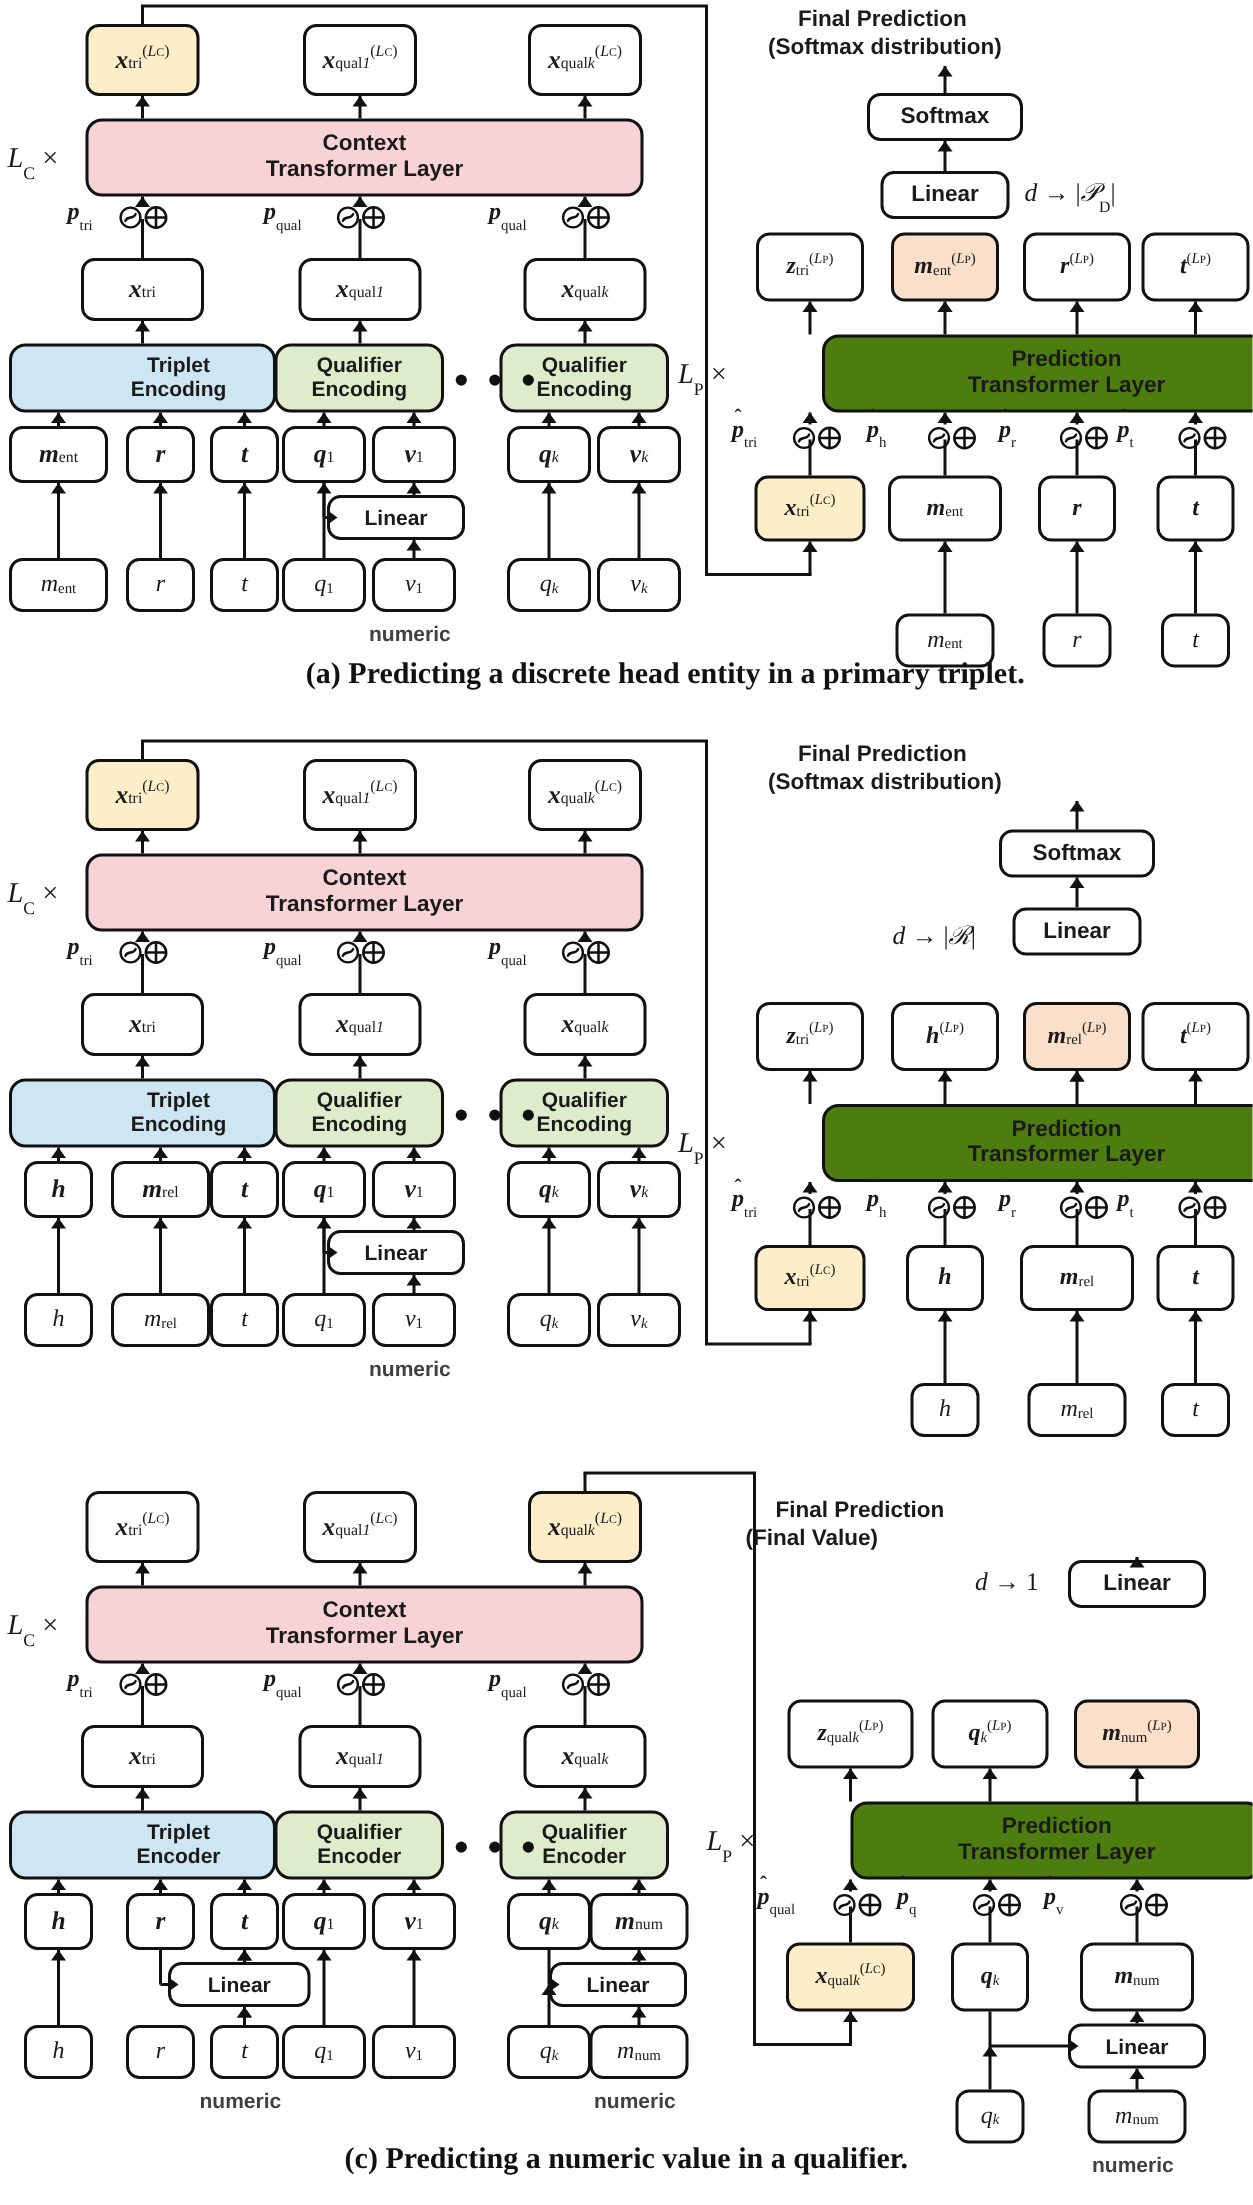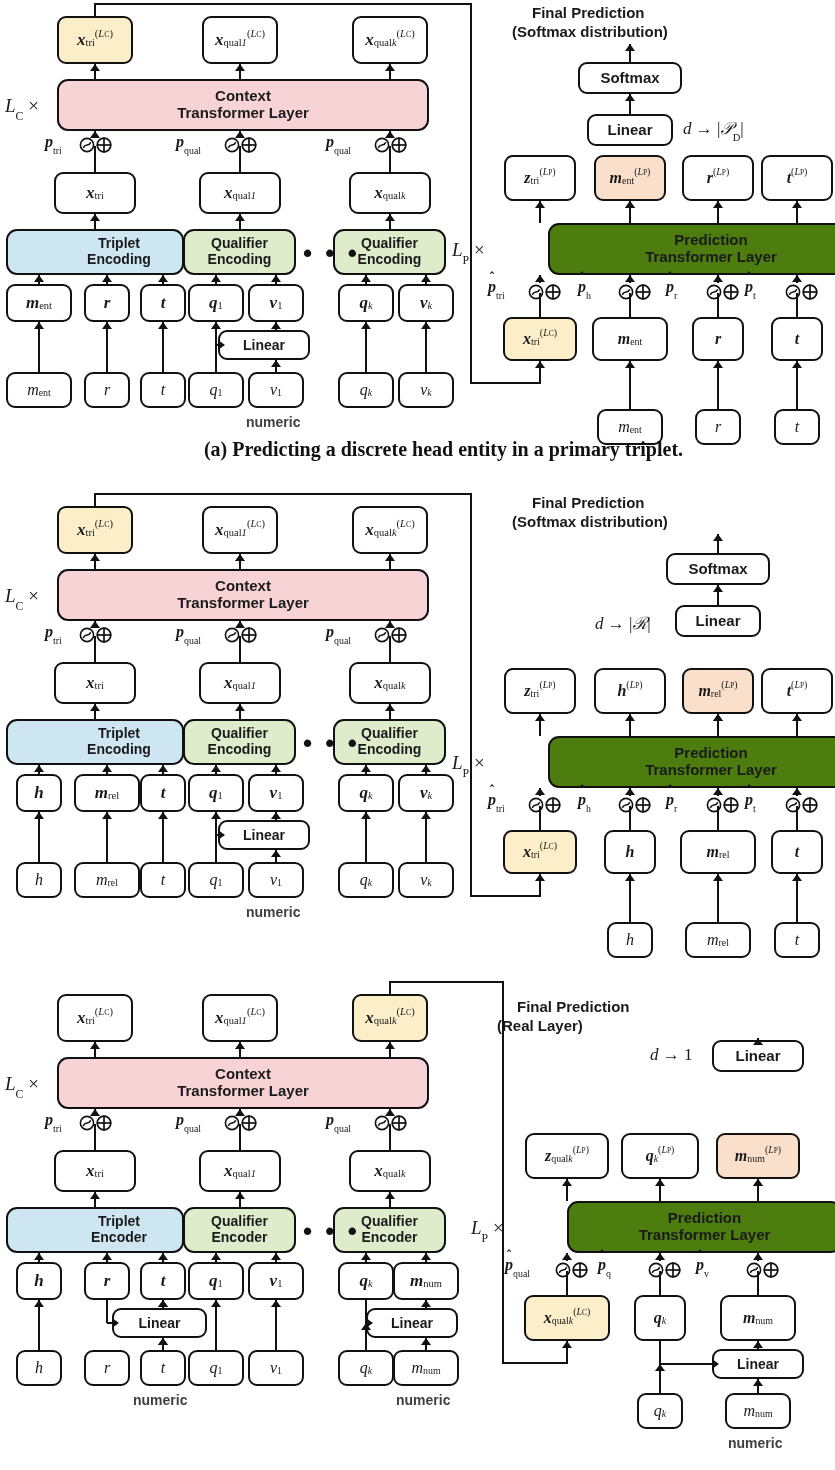--- a/index.html
+++ b/index.html
@@ -882,21 +882,21 @@
       <div class="ln vl" style="left: 425px; top: 360px; height: 12px;"></div>
       <div class="arrow" style="left: 421px; top: 360px;"></div>
       <div class="ln hl" style="left: 366px; top: 344px; width: 0px;"></div>
       <div class="arrowR" style="left: 366px; top: 340px;"></div>
       <div class="ln vl" style="left: 365px; top: 322px; height: 23px;"></div>
       <div class="ln vl" style="left: 365px; top: 345px; height: 27px;"></div>
       <div class="arrow" style="left: 361px; top: 345px;"></div>
       <div class="lab numeric" style="left: 133px; top: 414px; font-size: 14px;">numeric</div>
       <div class="lab numeric" style="left: 396px; top: 414px; font-size: 14px;">numeric</div>
       <div class="lab sans" style="left: 517px; top: 20px; font-size: 15px;">Final Prediction</div>
-      <div class="lab sans" style="left: 497px; top: 39px; font-size: 15px;">(Real Layer)</div>
+      <div class="lab sans" style="left: 497px; top: 39px; font-size: 15px;">(Final Value)</div>
       <div class="box " style="left: 712px; top: 62px; width: 92px; height: 32px; font-size: 15px;">
         <span class="blk" style="font-size:15px">Linear</span>
       </div>
       <div class="lab serif" style="left: 650px; top: 67px; font-size: 17px;"><span class="ital">d</span> → 1</div>
       <div class="ln vl" style="left: 757px; top: 60px; height: 2px;"></div>
       <div class="arrow" style="left: 753px; top: 60px;"></div>
       <div class="ln vl" style="left: 757px; top: 201px;"></div>
       <div class="arrow" style="left: 753px; top: 201px;"></div>
       <div class="box " style="left: 525px; top: 155px; width: 84px; height: 46px; font-size: 16px;">
         <span class="bvec">z</span>
@@ -995,14 +995,15 @@
       <div class="ln vl" style="left: 659px; top: 363px; height: 23px;"></div>
       <div class="ln vl" style="left: 659px; top: 386px; height: 29px;"></div>
       <div class="arrow" style="left: 655px; top: 386px;"></div>
       <div class="lab numeric" style="left: 728px; top: 457px; font-size: 14px;">numeric</div>
       <div class="ln vl" style="left: 389px; top: 4px; height: 12px;"></div>
       <div class="ln hl" style="left: 389px; top: 3px; width: 115px;"></div>
       <div class="ln vl" style="left: 502px; top: 4px; height: 381px;"></div>
       <div class="ln hl" style="left: 502px; top: 384px; width: 66px;"></div>
       <div class="arrow" style="left: 562px; top: 363px;"></div>
       <div class="ln vl" style="left: 566px; top: 363px; height: 22px;"></div>
+      <div class="caption" style="top: 450px;">(c) Predicting a numeric value in a qualifier.</div>
     </div>
   </div>
 
 </body></html>

